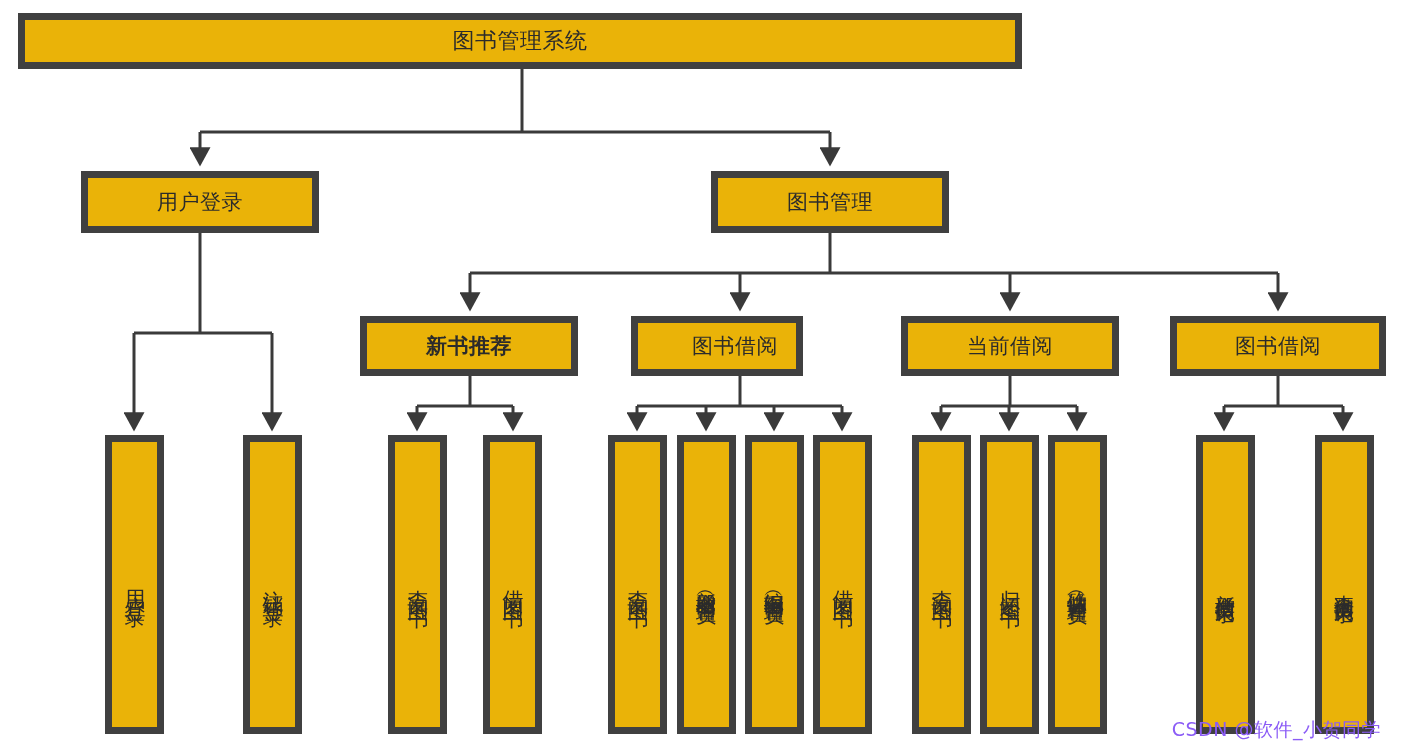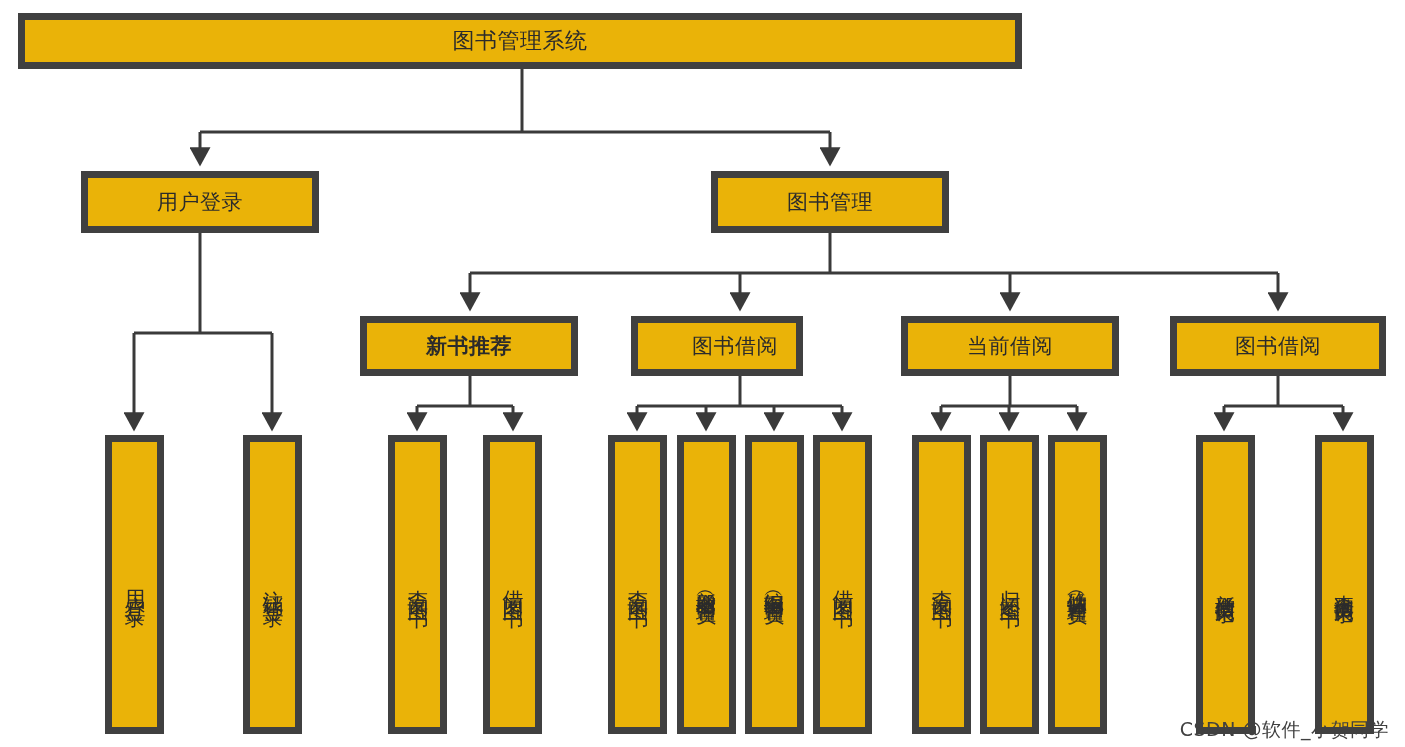--- a/index.html
+++ b/index.html
@@ -60,24 +60,24 @@
     white-space:nowrap;
     max-height:272px;
   }
   .node.vert.small .label{
     font-size:20px;
     letter-spacing:2px;
     max-height:286px;
   }
   .watermark{
     position:absolute;
-    right:16px;
+    right:24px;
     bottom:4px;
     font-size:19px;
-    color:#404040;
+    color:#8b5cf6;
     letter-spacing:0.5px;
     white-space:nowrap;
     font-family:"DejaVu Sans","Liberation Sans",sans-serif;
   }
 </style>
 </head>
 <body>
 
 <div id="canvas">
 

